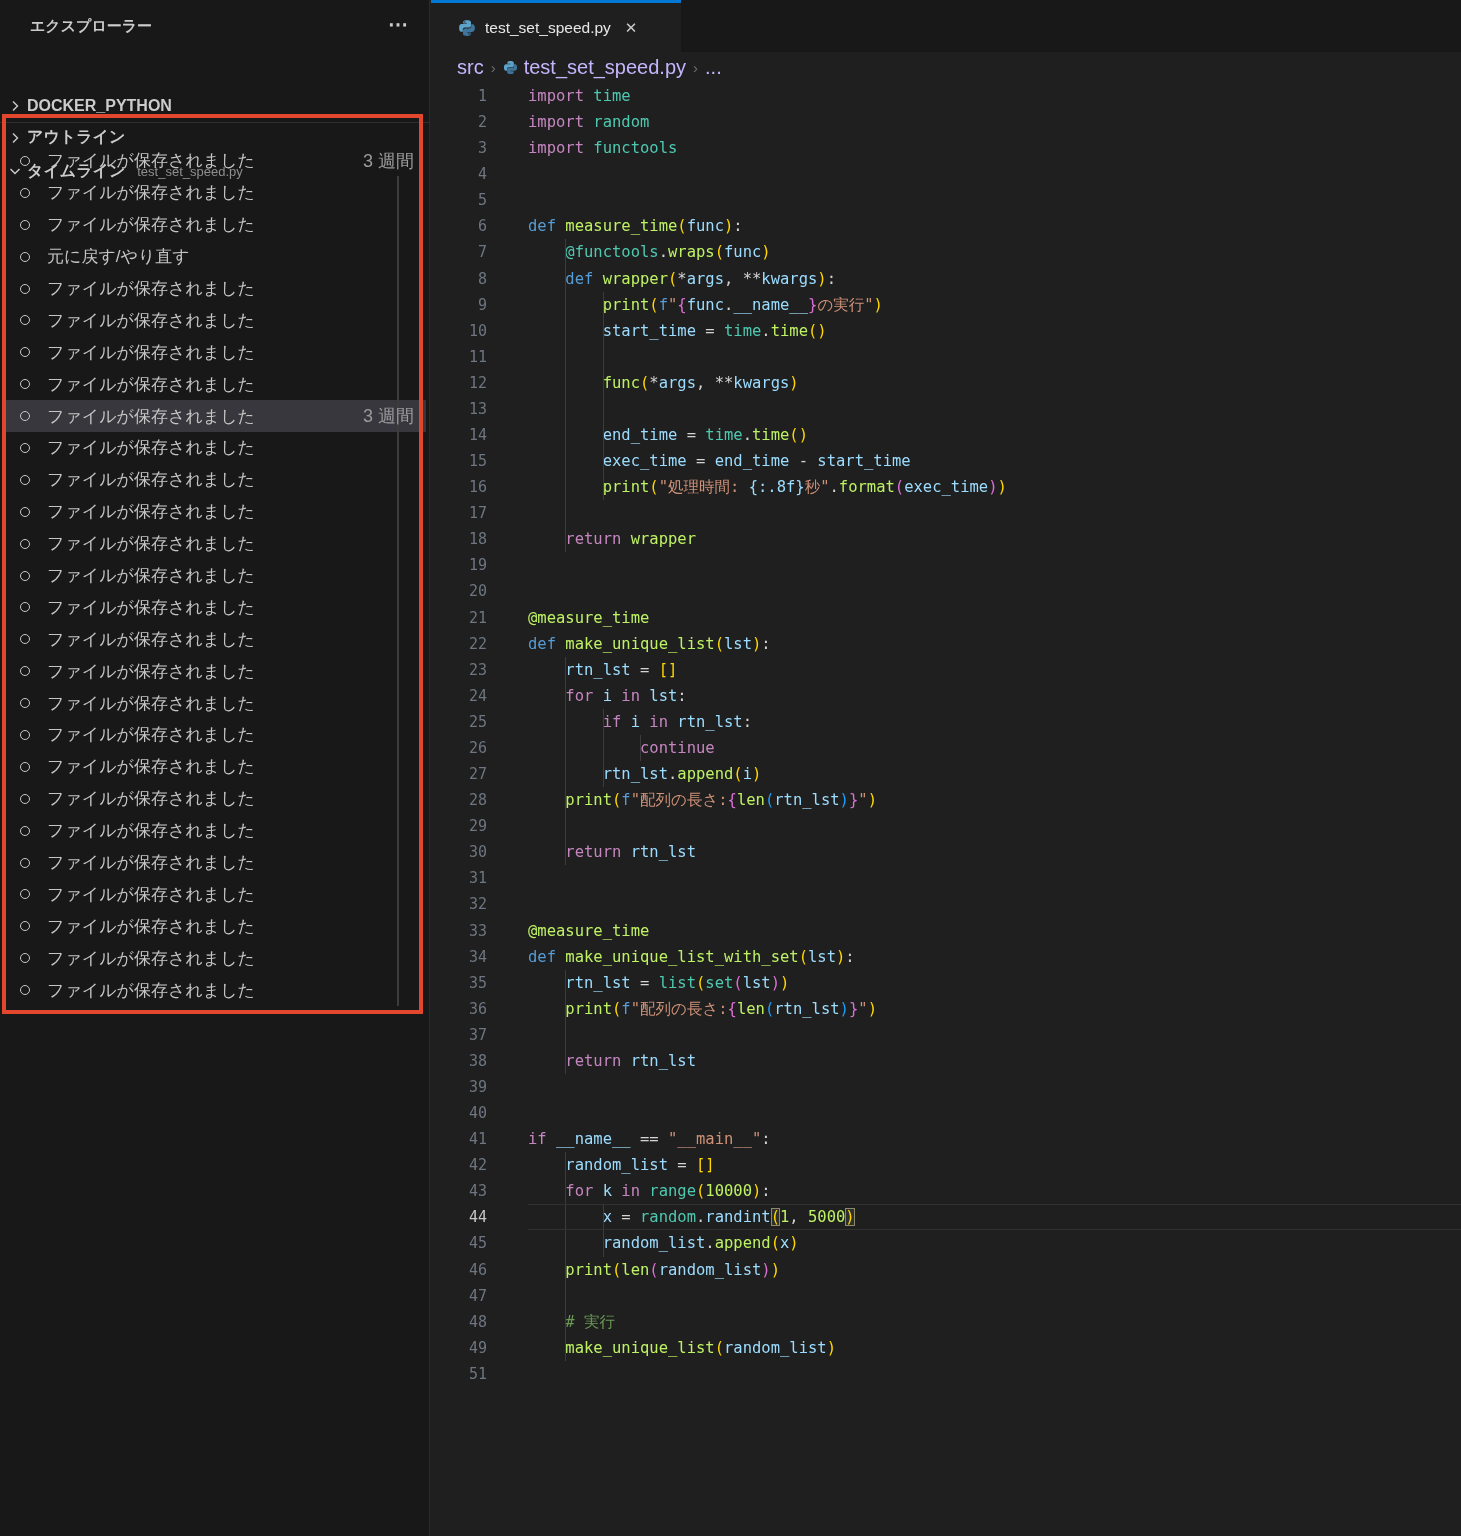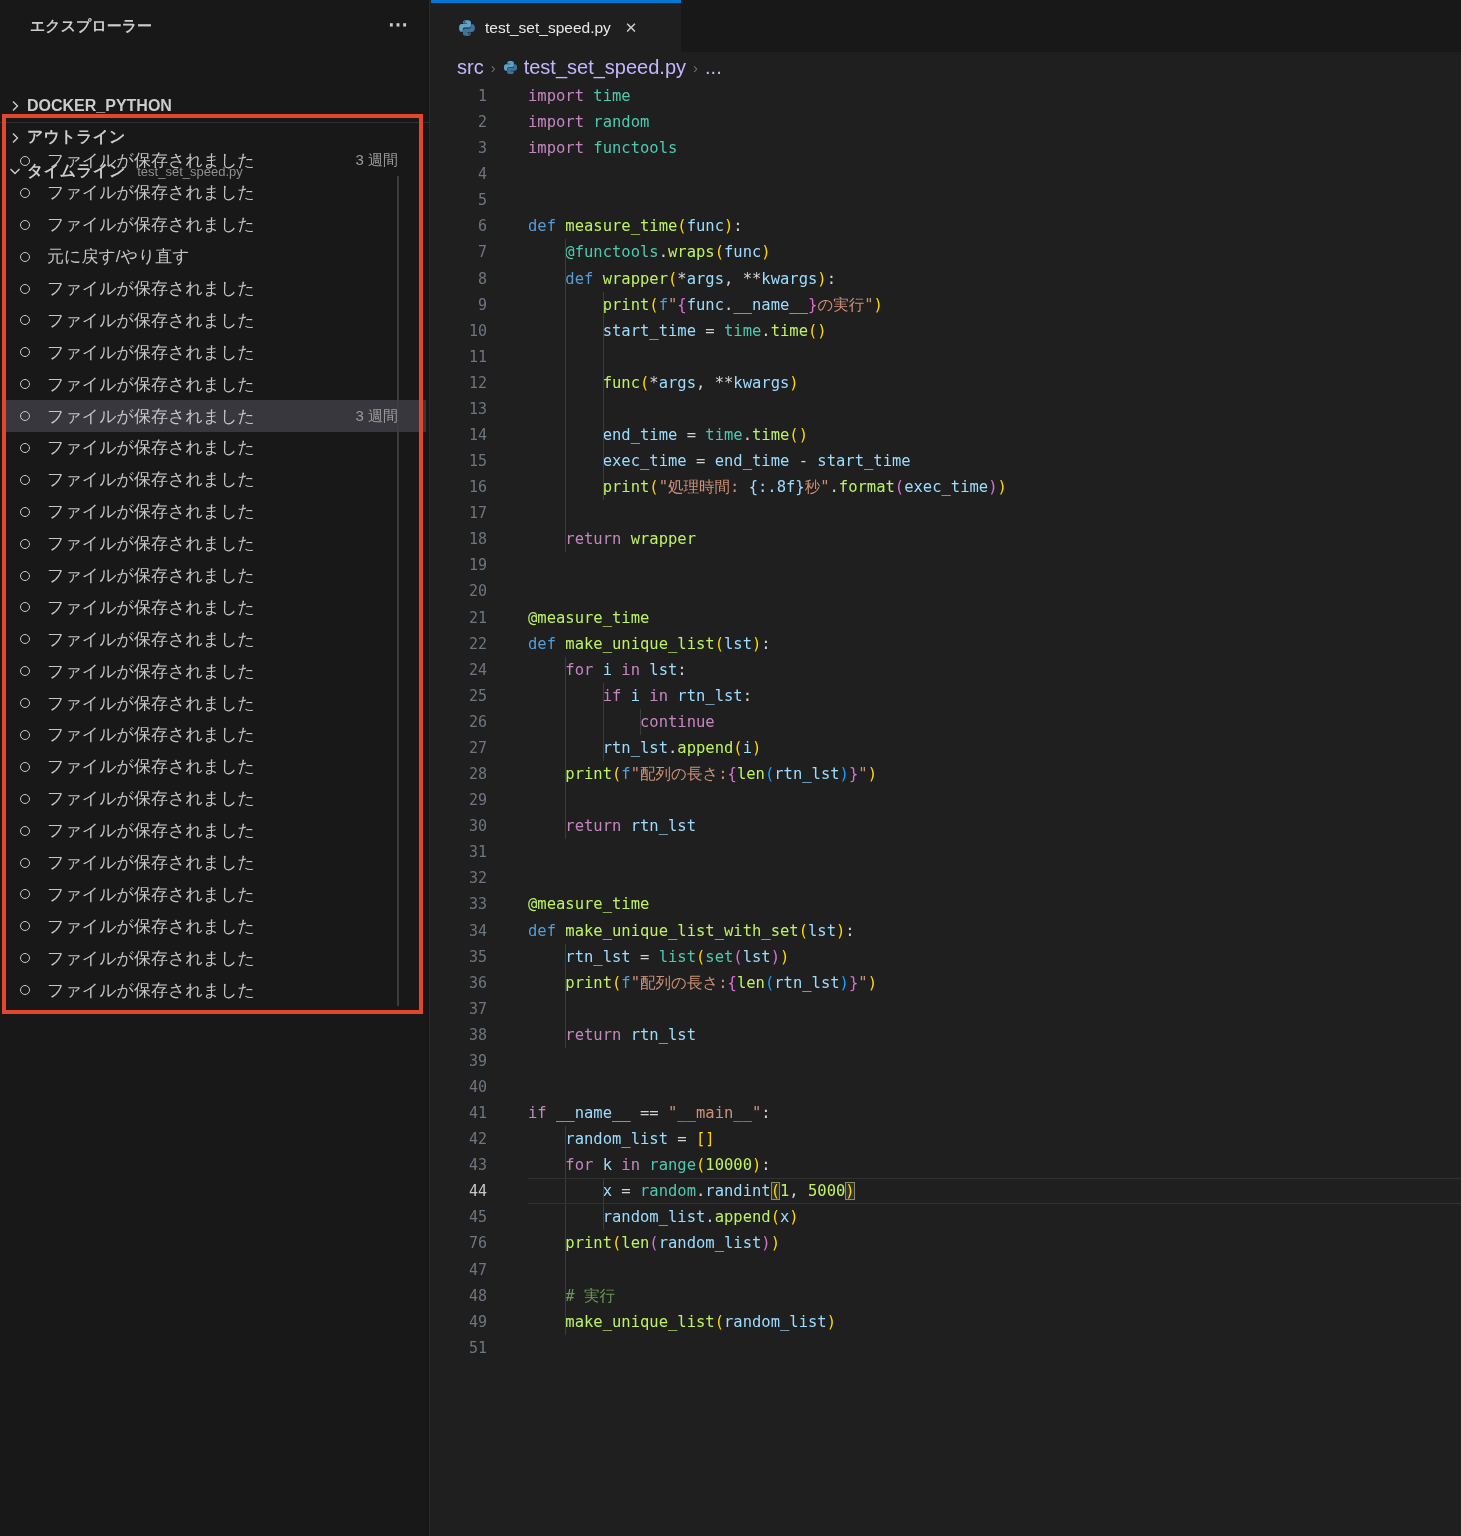--- a/index.html
+++ b/index.html
@@ -25,22 +25,22 @@
   .sec-sublabel { font-size:13px; color:#8f8f8f; margin-left:12px; }
 
   
   #tl-items { position:absolute; left:4px; top:145px; width:422px; }
   .tl-item { position:relative; height:31.9px; display:flex; align-items:center;
              cursor:pointer; }
   .tl-item.selected { background:#37373d; }
   .tl-circle { width:10px; height:10px; border:1.6px solid #c8c8c8; border-radius:50%;
                margin-left:16px; flex:0 0 auto; }
   .tl-label { margin-left:17px; font-size:17px; color:#c5c5c5; white-space:nowrap; }
-  .tl-time { position:relative; z-index:2; margin-left:auto; margin-right:28px;
-             font-size:15px; color:#9b9b9b; white-space:nowrap; }
+  .tl-time { position:relative; z-index:2; margin-left:auto; margin-right:12px;
+             font-size:18px; color:#9b9b9b; white-space:nowrap; }
   #tl-track { position:absolute; left:397px; top:176px; width:2px; height:830px;
               background:#3c3c3c; }
 
   
   #annotation-rect { position:absolute; left:2px; top:114px; width:421px; height:900px;
                      border:4px solid #e2472e; pointer-events:none; z-index:5; }
 
   
   #editor { position:absolute; left:431px; top:0; width:1030px; height:1536px;
             background:#1f1f1f; }
@@ -393,20 +393,25 @@
     <span class="num">21</span>
     <span class="gut-space"></span>
     <span class="ctext"><span class="tk-f">@measure_time</span></span>
   </div>
         <div class="crow">
     <span class="num">22</span>
     <span class="gut-space"></span>
     <span class="ctext"><span class="tk-d">def </span><span class="tk-f">make_unique_list</span><span class="tk-b1">(</span><span class="tk-v">lst</span><span class="tk-b1">)</span><span class="tk-w">:</span></span>
   </div>
         <div class="crow">
+    <span class="num">23</span>
+    <span class="gut-space"></span>
+    <span class="ctext"><span class="guide" style="left: 37.32px;"></span><span class="tk-w">    </span><span class="tk-v">rtn_lst</span><span class="tk-w"> = </span><span class="tk-b1">[]</span></span>
+  </div>
+        <div class="crow">
     <span class="num">24</span>
     <span class="gut-space"></span>
     <span class="ctext"><span class="guide" style="left: 37.32px;"></span><span class="tk-w">    </span><span class="tk-k">for </span><span class="tk-v">i</span><span class="tk-k"> in </span><span class="tk-v">lst</span><span class="tk-w">:</span></span>
   </div>
         <div class="crow">
     <span class="num">25</span>
     <span class="gut-space"></span>
     <span class="ctext"><span class="guide" style="left: 37.32px;"></span><span class="guide" style="left: 74.64px;"></span><span class="tk-w">        </span><span class="tk-k">if </span><span class="tk-v">i</span><span class="tk-k"> in </span><span class="tk-v">rtn_lst</span><span class="tk-w">:</span></span>
   </div>
         <div class="crow">
@@ -503,21 +508,21 @@
     <span class="num">44</span>
     <span class="gut-space"></span>
     <span class="ctext"><span class="guide" style="left: 37.32px;"></span><span class="guide" style="left: 74.64px;"></span><span class="tk-w">        </span><span class="tk-v">x</span><span class="tk-w"> = </span><span class="tk-t">random</span><span class="tk-w">.</span><span class="tk-v">randint</span><span class="tk-bm">(</span><span class="tk-n">1</span><span class="tk-w">, </span><span class="tk-n">5000</span><span class="tk-bm">)</span></span>
   </div>
         <div class="crow">
     <span class="num">45</span>
     <span class="gut-space"></span>
     <span class="ctext"><span class="guide" style="left: 37.32px;"></span><span class="guide" style="left: 74.64px;"></span><span class="tk-w">        </span><span class="tk-v">random_list</span><span class="tk-w">.</span><span class="tk-f">append</span><span class="tk-b1">(</span><span class="tk-v">x</span><span class="tk-b1">)</span></span>
   </div>
         <div class="crow">
-    <span class="num">76</span>
+    <span class="num">46</span>
     <span class="gut-space"></span>
     <span class="ctext"><span class="guide" style="left: 37.32px;"></span><span class="tk-w">    </span><span class="tk-f">print</span><span class="tk-b1">(</span><span class="tk-f">len</span><span class="tk-b2">(</span><span class="tk-v">random_list</span><span class="tk-b2">)</span><span class="tk-b1">)</span></span>
   </div>
         <div class="crow">
     <span class="num">47</span>
     <span class="gut-space"></span>
     <span class="ctext"><span class="guide" style="left: 37.32px;"></span></span>
   </div>
         <div class="crow">
     <span class="num">48</span>

